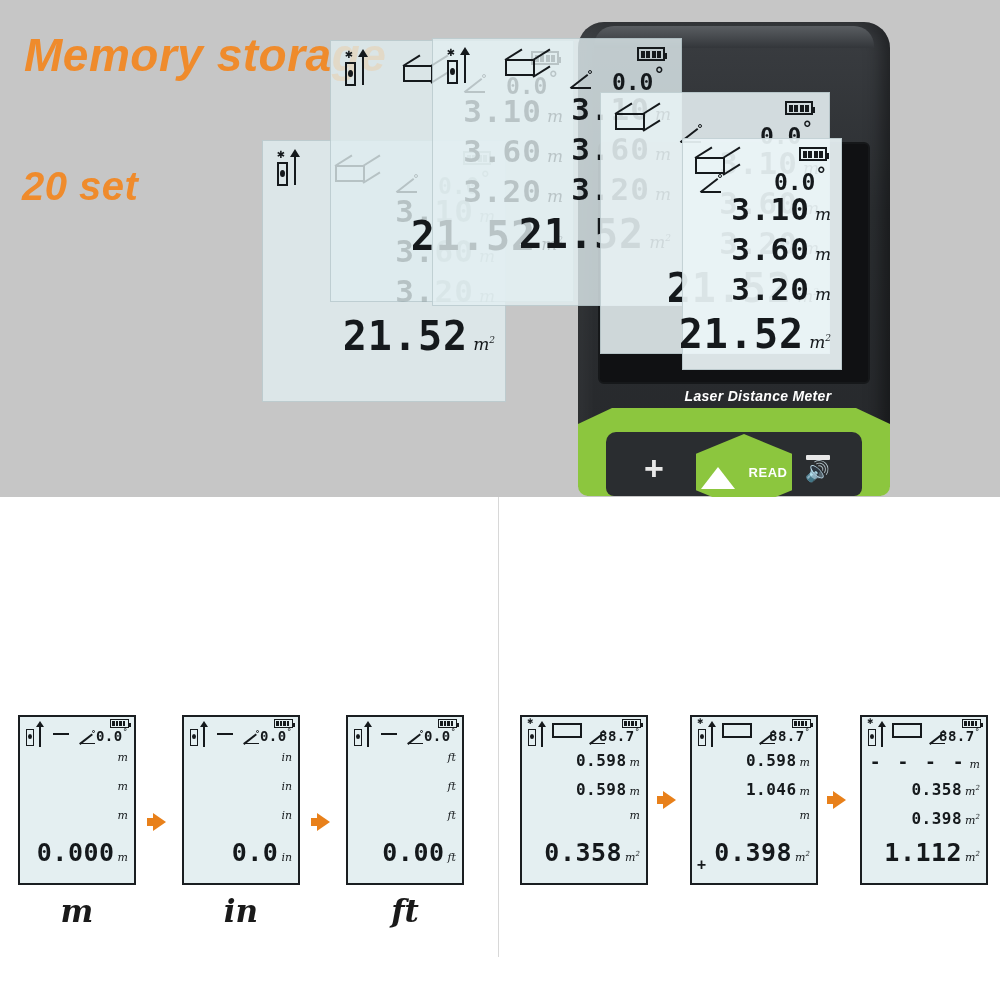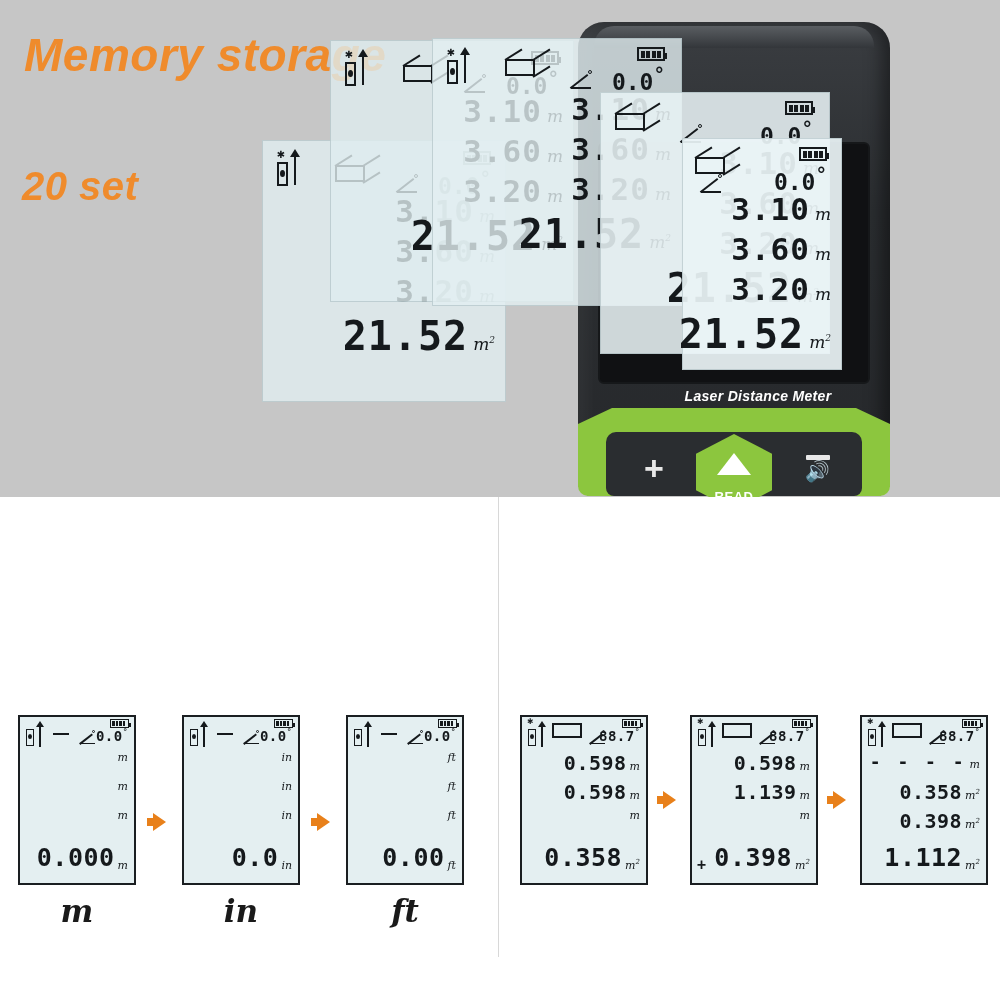--- a/index.html
+++ b/index.html
@@ -95,24 +95,24 @@
   .key {
     position: absolute; display: flex;
     align-items: center; justify-content: center;
     color: #e8e8e8;
   }
   #key-plus  { left: 54px;  top: 424px; width: 44px; height: 44px; font-size: 34px; font-weight: bold; }
   #key-minus { left: 218px; top: 424px; width: 44px; height: 44px; flex-direction: column; gap: 1px; }
   #key-minus .minus-bar { width: 24px; height: 5px; background: #e8e8e8; border-radius: 1px; }
   #key-minus .spk { font-size: 20px; line-height: 20px; }
   #key-read {
-    left: 118px; top: 412px; width: 76px; height: 76px;
+    left: 118px; top: 412px; width: 96px; height: 76px;
     background: #8cc63e;
     clip-path: polygon(50% 0, 100% 26%, 100% 74%, 50% 100%, 0 74%, 0 26%);
-    flex-direction: column; gap: 14px;
+    flex-direction: row; gap: 14px;
   }
   #key-read .tri {
     width: 0; height: 0;
     border-left: 17px solid transparent;
     border-right: 17px solid transparent;
     border-bottom: 22px solid #ffffff;
     margin-top: 12px;
   }
   #key-read .read-label { color: #ffffff; font-size: 13px; font-weight: bold; letter-spacing: .5px; }
 
@@ -235,22 +235,22 @@
   .ms-deg sup { font-size:8px; }
   .ms-bat  { position:absolute; right:5px; top:2px; width:19px; height:9px; border:1.5px solid #15191c;
              display:flex; align-items:center; gap:1px; padding:1px; }
   .ms-bat i { display:block; width:2.5px; height:100%; background:#15191c; }
   .ms-bat::after { content:''; position:absolute; right:-3px; top:2.5px; width:2px; height:4px; background:#15191c; }
 
   .ms-row {
     display: flex; align-items: baseline; justify-content: flex-end;
     gap: 3px; height: 29px; padding-right: 6px;
   }
-  .ms-row.final { height: 34px; align-items: flex-end; }
-  .ms-num { font-size: 20px; font-weight: bold; letter-spacing: .5px; }
+  .ms-row.final { height: 34px; }
+  .ms-num { font-size: 16px; font-weight: bold; letter-spacing: .5px; }
   .ms-num.big { font-size: 25px; }
   .ms-num.dashes { letter-spacing: 3px; font-size: 18px; }
   .ms-unit { font-size: 11px; font-style: italic; font-family: "DejaVu Serif", serif; }
   .ms-unit sup { font-size: 7px; }
   .ms-sign { position: absolute; left: 5px; bottom: 9px; font-size: 15px; font-weight: bold; }
 
   .unit-caption {
     margin-top: 8px; color: #1a1a1a;
     font-size: 31px; font-style: italic; font-weight: bold;
     font-family: "DejaVu Serif", serif;
@@ -731,21 +731,21 @@
               <i></i>
               <i></i>
             </span>
           <span class="ms-deg"><span>88.7</span><sup>°</sup></span>
         </div>
         <div class="ms-row">
           <span class="ms-num">0.598</span>
           <span class="ms-unit">m</span>
         </div>
         <div class="ms-row">
-          <span class="ms-num">1.139</span>
+          <span class="ms-num">1.046</span>
           <span class="ms-unit">m</span>
         </div>
         <div class="ms-row">
           <span class="ms-num"></span>
           <span class="ms-unit">m</span>
         </div>
         <div class="ms-row final">
           <span class="ms-sign">+</span>
           <span class="ms-num big">0.398</span>
           <span class="ms-unit"><span>m</span><sup>2</sup></span>

